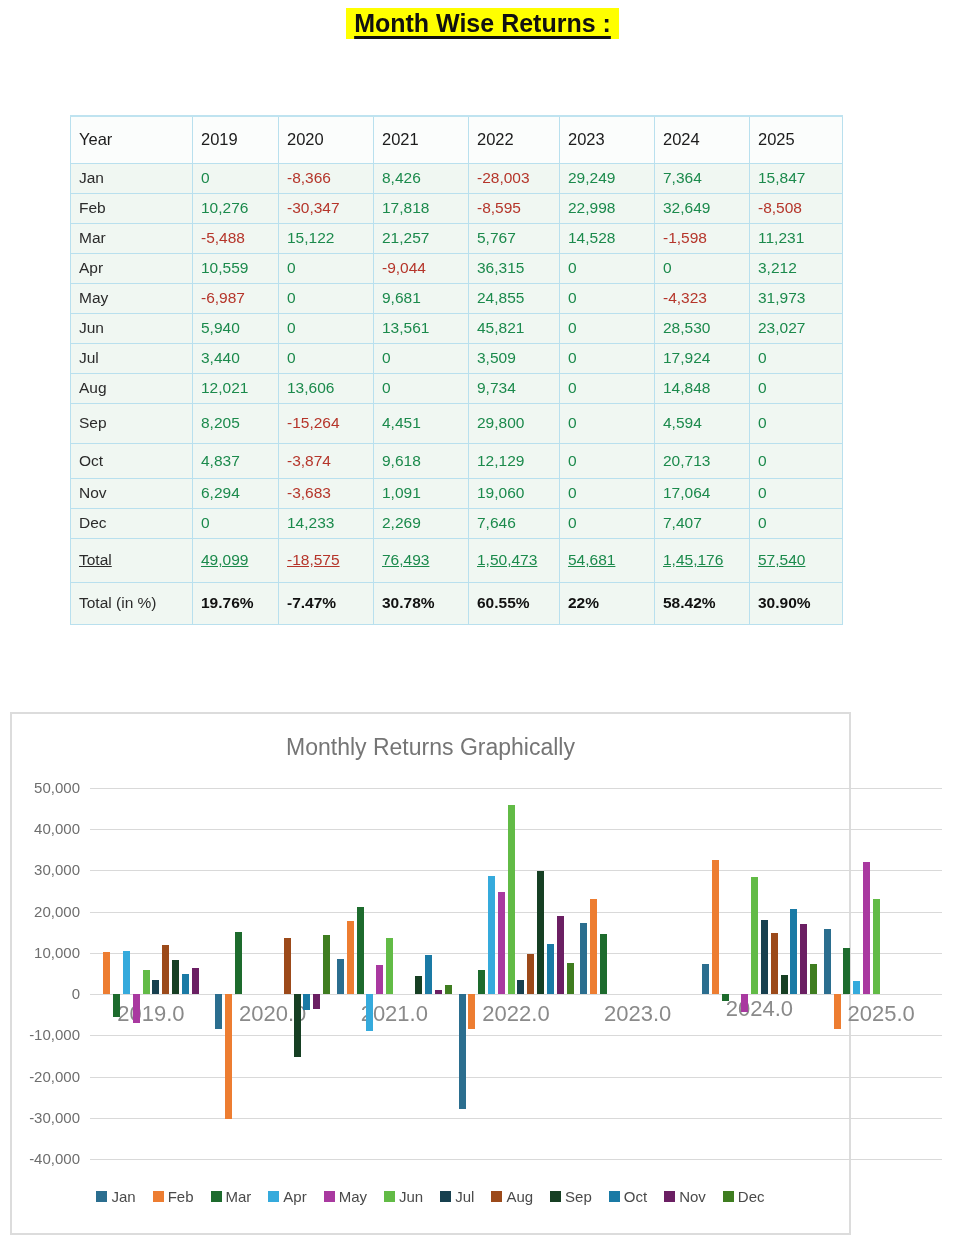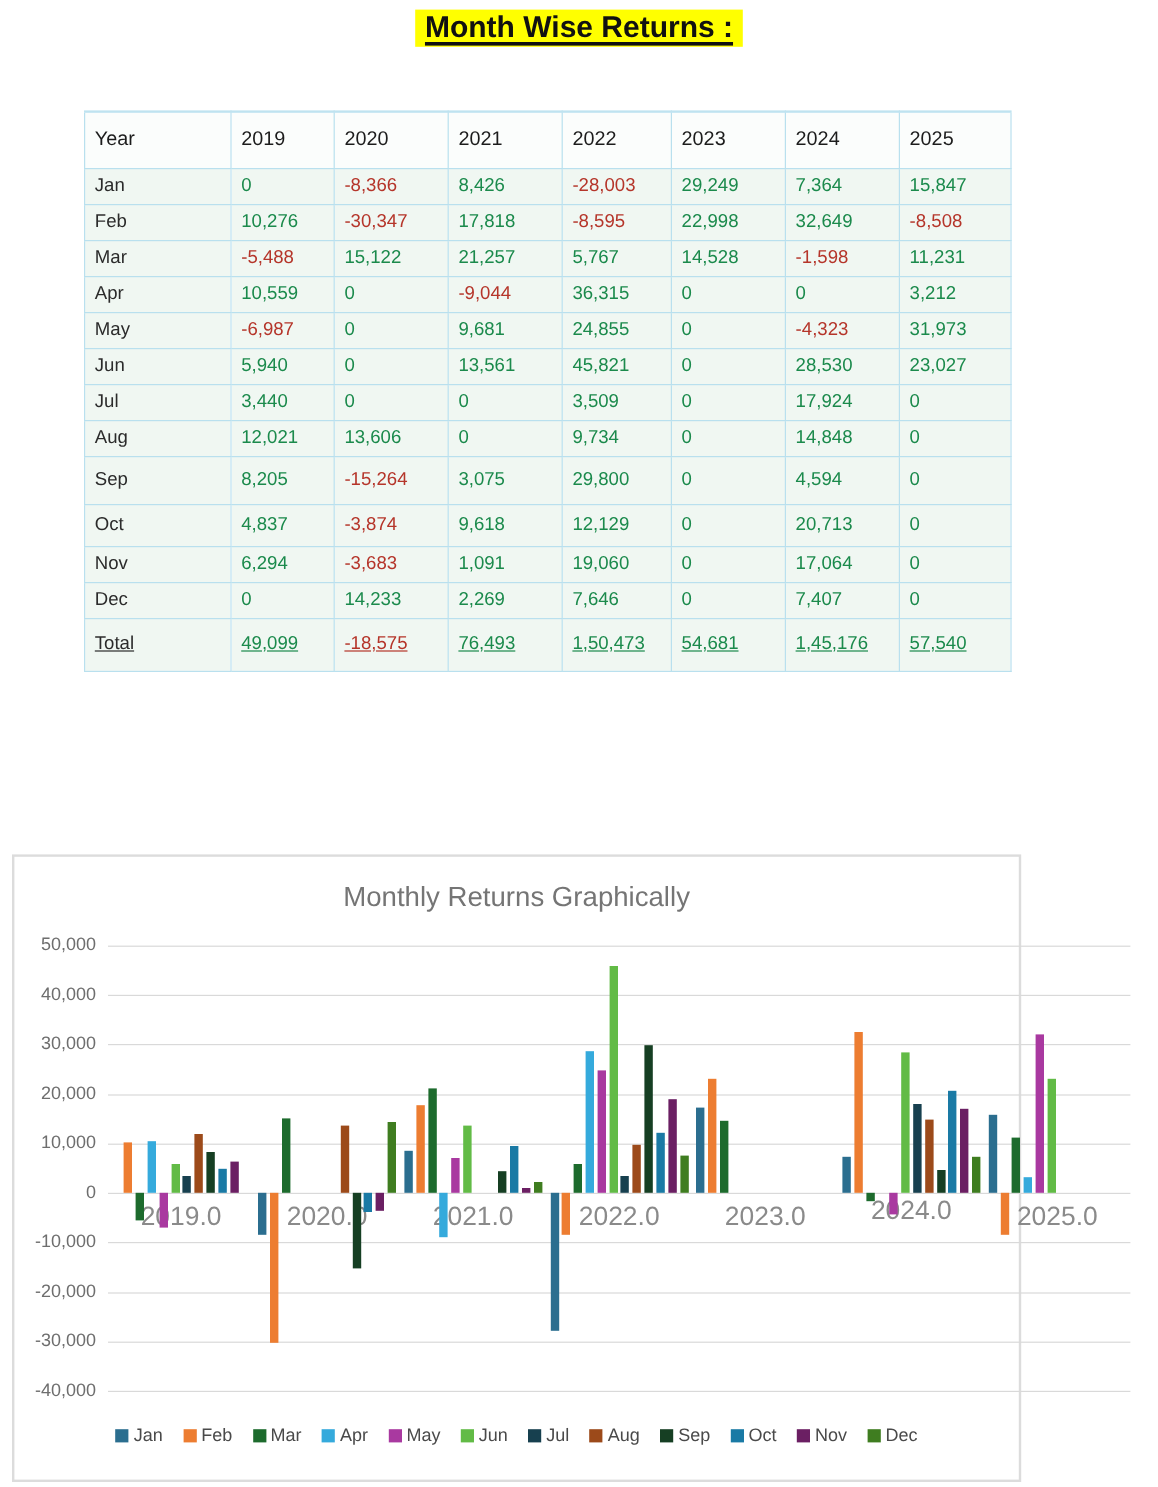--- a/index.html
+++ b/index.html
@@ -7,21 +7,21 @@
     font-family:"Liberation Sans", sans-serif; overflow:hidden; }
 
   
   .page-title-wrap { width:100%; text-align:center; padding-top:8px; }
   .page-title { display:inline-block; background:#ffff00; color:#111;
     font-size:25px; font-weight:bold; padding:1px 8px;
     text-decoration:underline; text-decoration-thickness:3px;
     text-underline-offset:4px; }
 
   
-  .table-wrap { position:absolute; left:70px; top:92px; width:772px; }
+  .table-wrap { position:absolute; left:70px; top:115px; width:772px; }
   table.returns { border-collapse:collapse; width:100%; table-layout:fixed;
     font-size:15.5px; border-top:2px solid #bfe3f0; }
   table.returns th, table.returns td {
     border:1px solid #b9e0ee; text-align:left; padding:2px 8px;
     overflow:hidden; white-space:nowrap; }
   table.returns th { background:#fbfdfc; color:#1c1c1c; font-weight:normal;
     font-size:16.5px; height:47px; }
   table.returns td { background:#f0f7f2; height:30px; }
   td.lbl { color:#2b2b2b; }
   td.pos { color:#1b8a4c; }
@@ -152,21 +152,21 @@
           <td class="pos">0</td>
           <td class="pos">9,734</td>
           <td class="pos">0</td>
           <td class="pos">14,848</td>
           <td class="pos">0</td>
         </tr>
         <tr class="r-sep">
           <td class="lbl">Sep</td>
           <td class="pos">8,205</td>
           <td class="neg">-15,264</td>
-          <td class="pos">3,075</td>
+          <td class="pos">4,451</td>
           <td class="pos">29,800</td>
           <td class="pos">0</td>
           <td class="pos">4,594</td>
           <td class="pos">0</td>
         </tr>
         <tr class="r-oct">
           <td class="lbl">Oct</td>
           <td class="pos">4,837</td>
           <td class="neg">-3,874</td>
           <td class="pos">9,618</td>
@@ -197,20 +197,30 @@
         </tr>
         <tr class="r-total">
           <td class="lbl">Total</td>
           <td class="pos">49,099</td>
           <td class="neg">-18,575</td>
           <td class="pos">76,493</td>
           <td class="pos">1,50,473</td>
           <td class="pos">54,681</td>
           <td class="pos">1,45,176</td>
           <td class="pos">57,540</td>
+        </tr>
+        <tr class="r-pct">
+          <td class="lbl">Total (in %)</td>
+          <td class="pct thick">19.76%</td>
+          <td class="pct thick">-7.47%</td>
+          <td class="pct thick">30.78%</td>
+          <td class="pct thick">60.55%</td>
+          <td class="pct thick">22%</td>
+          <td class="pct thick">58.42%</td>
+          <td class="pct">30.90%</td>
         </tr>
       </tbody>
   </table>
 </div>
 
 <div class="chart-card">
   <div class="chart-title">Monthly Returns Graphically</div>
   <div class="plot">
       <div class="gridline" style="top: 0px;"></div>
       <div class="ytick" style="top: -9px;">50,000</div>

